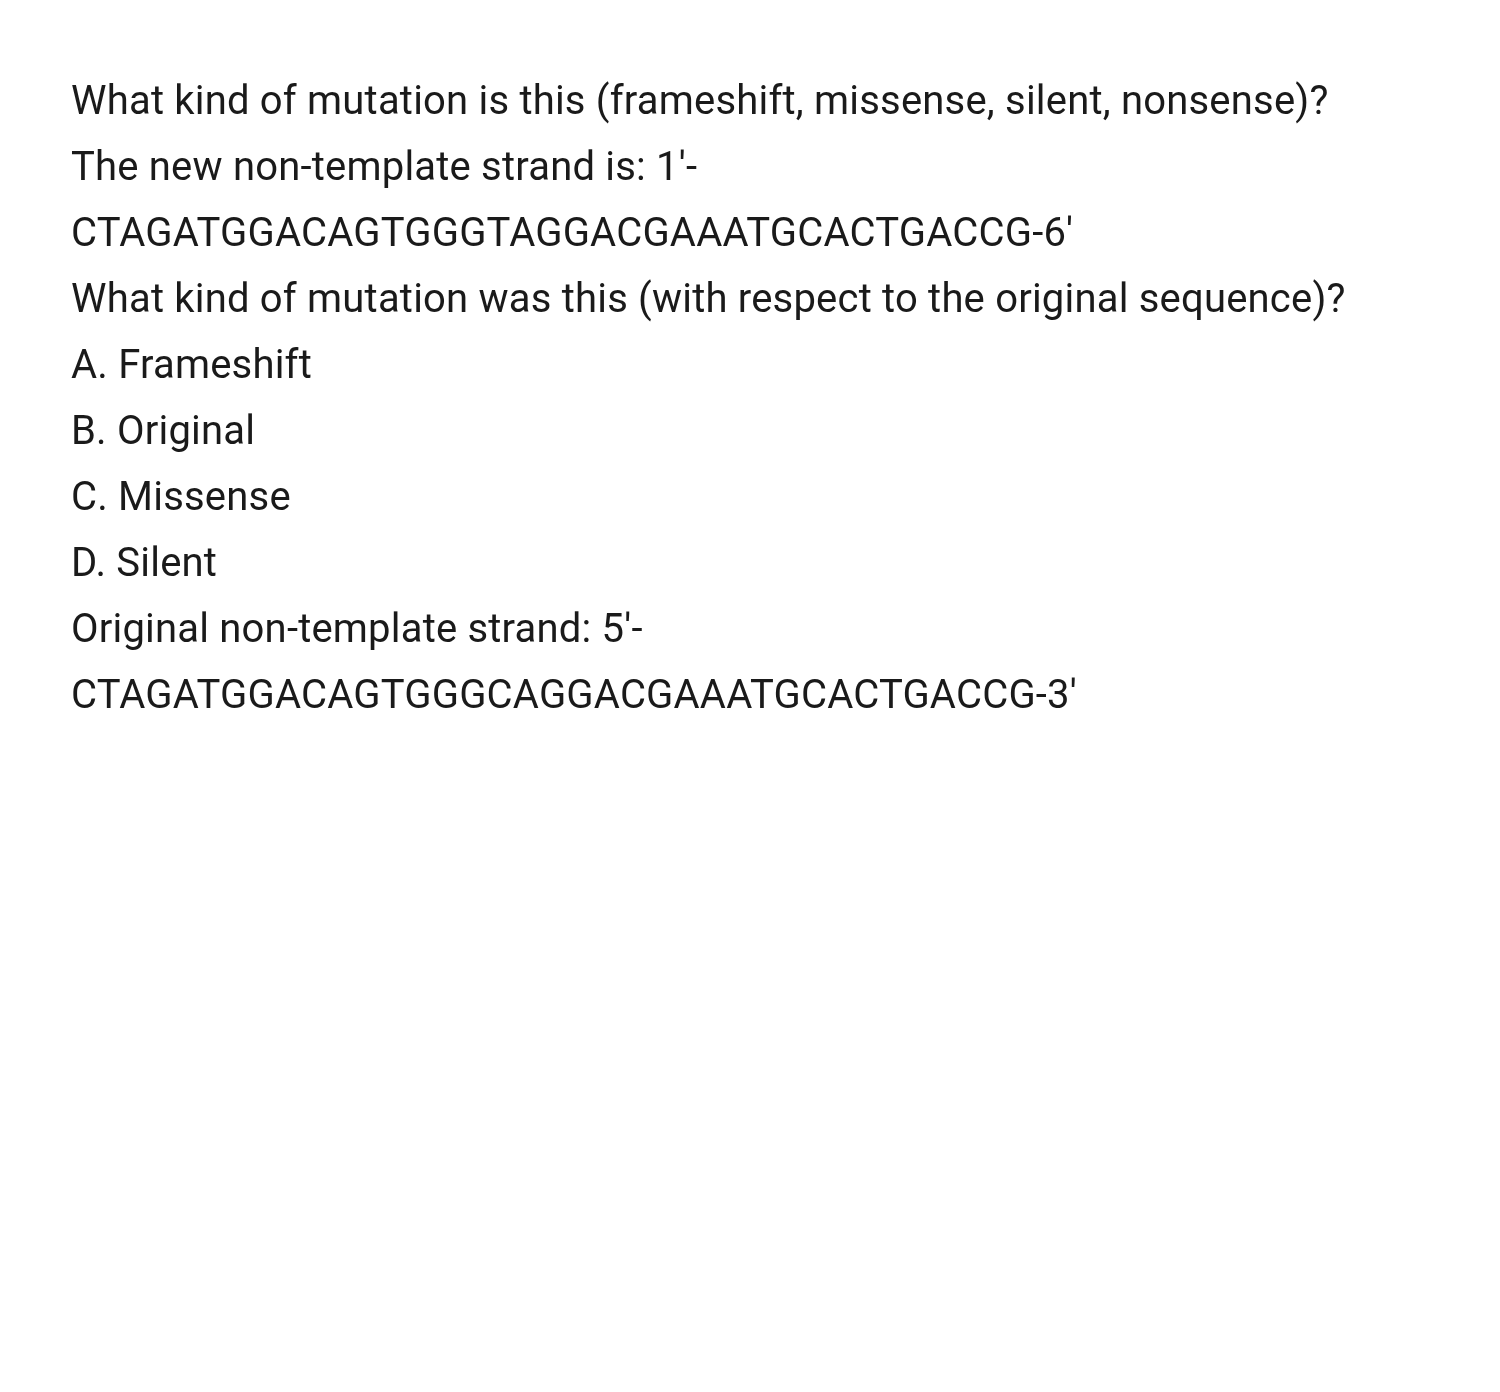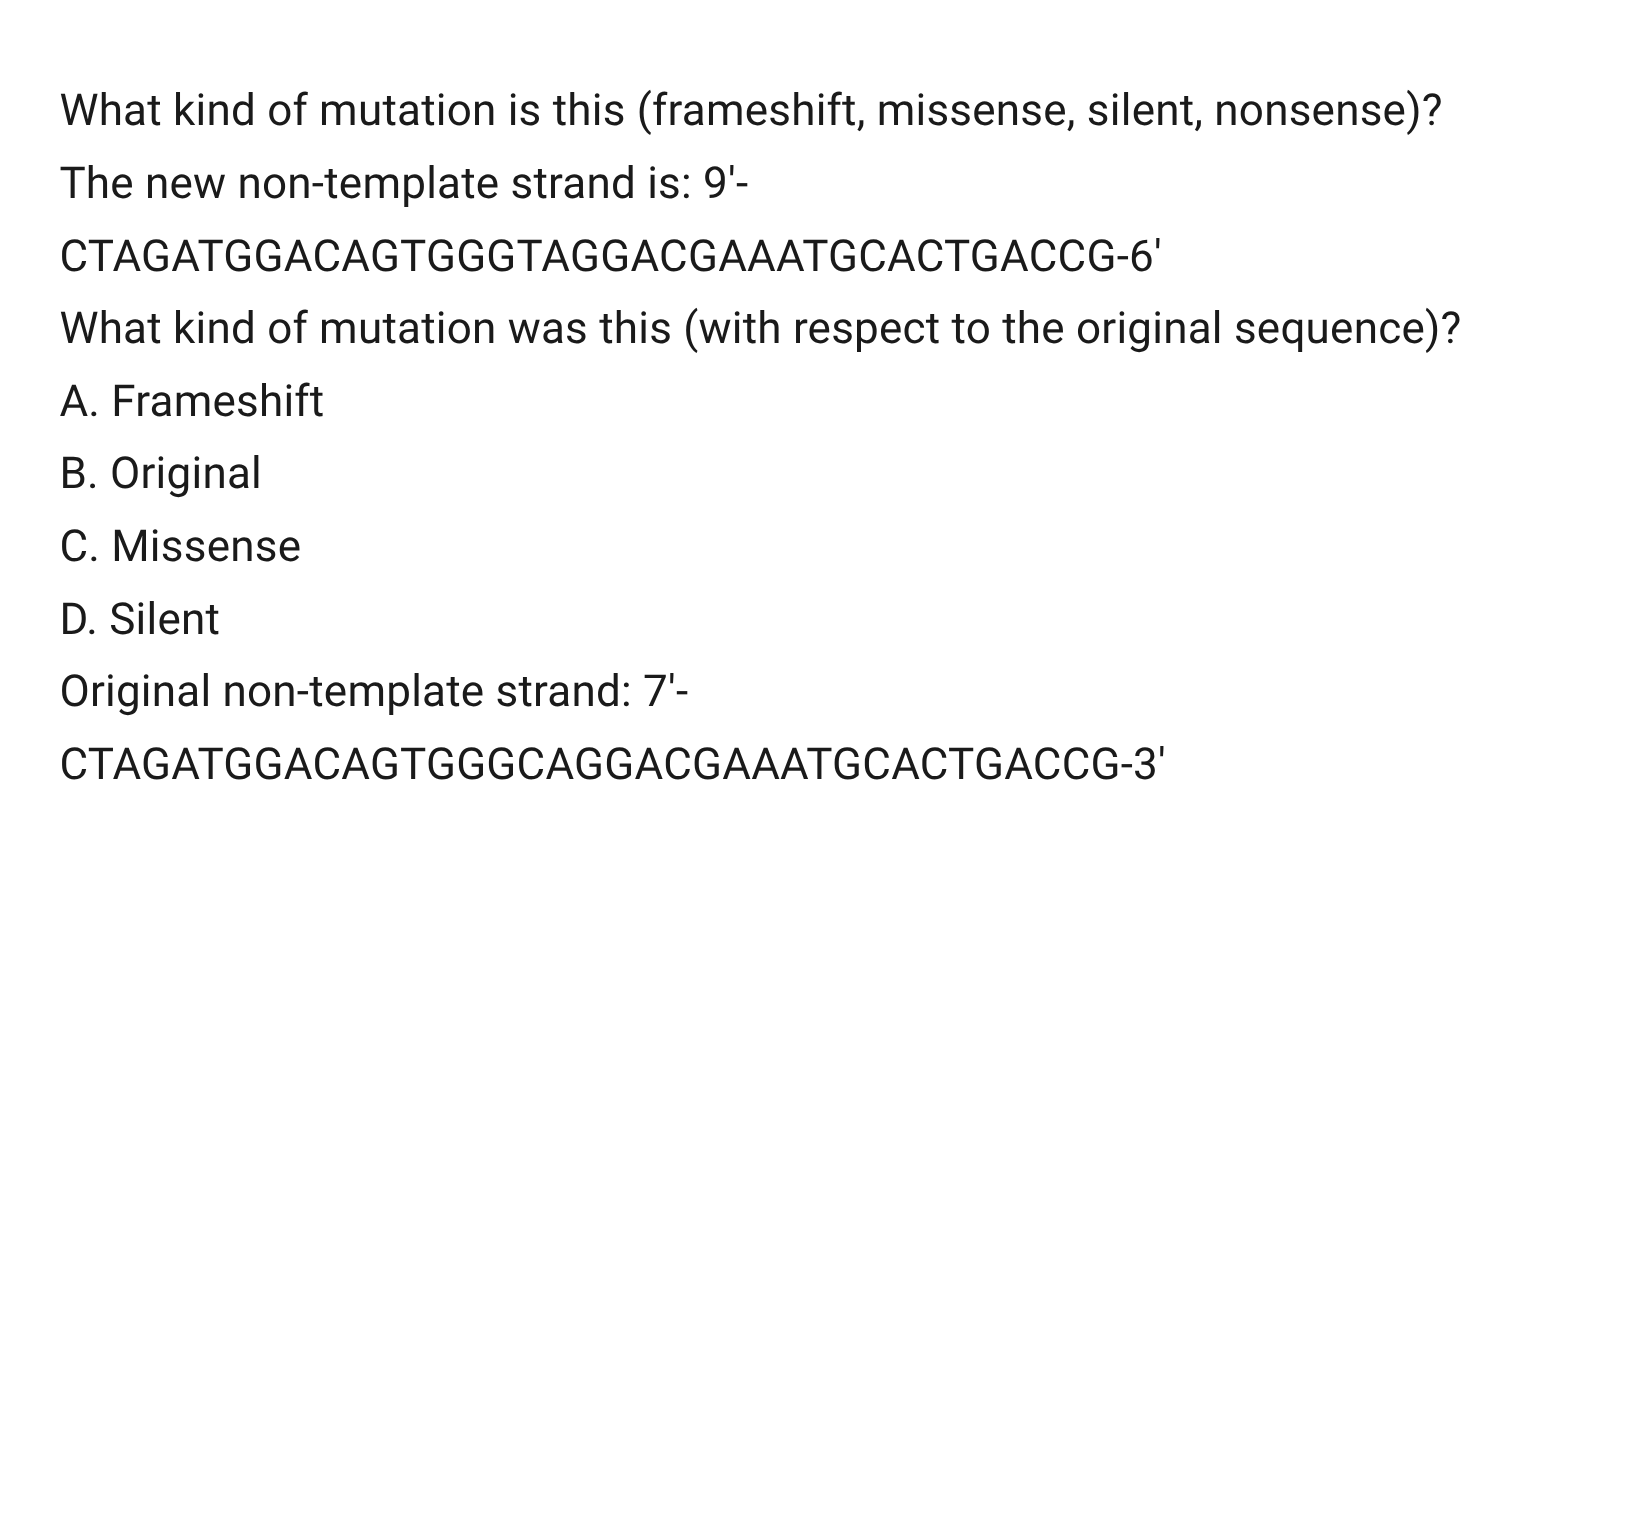--- a/index.html
+++ b/index.html
@@ -12,27 +12,28 @@
       background: #ffffff;
       color: #1a1a1a;
       padding: 68px 54px;
       font-size: 40px;
       line-height: 1.65;
       font-weight: 400;
       letter-spacing: 0.2px;
     }
     .line {
       word-break: break-word;
+      margin-left: 17px;
     }
   </style>
 </head>
 <body>
 
 <div class="line">What kind of mutation is this (frameshift, missense, silent, nonsense)?</div>
-<div class="line">The new non-template strand is: 9'-</div>
+<div class="line">The new non-template strand is: 1'-</div>
 <div class="line">CTAGATGGACAGTGGGTAGGACGAAATGCACTGACCG-6'</div>
 <div class="line">What kind of mutation was this (with respect to the original sequence)?</div>
 <div class="line">A. Frameshift</div>
 <div class="line">B. Original</div>
 <div class="line">C. Missense</div>
 <div class="line">D. Silent</div>
-<div class="line">Original non-template strand: 7'-</div>
+<div class="line">Original non-template strand: 5'-</div>
 <div class="line">CTAGATGGACAGTGGGCAGGACGAAATGCACTGACCG-3'</div>
 
 </body></html>

